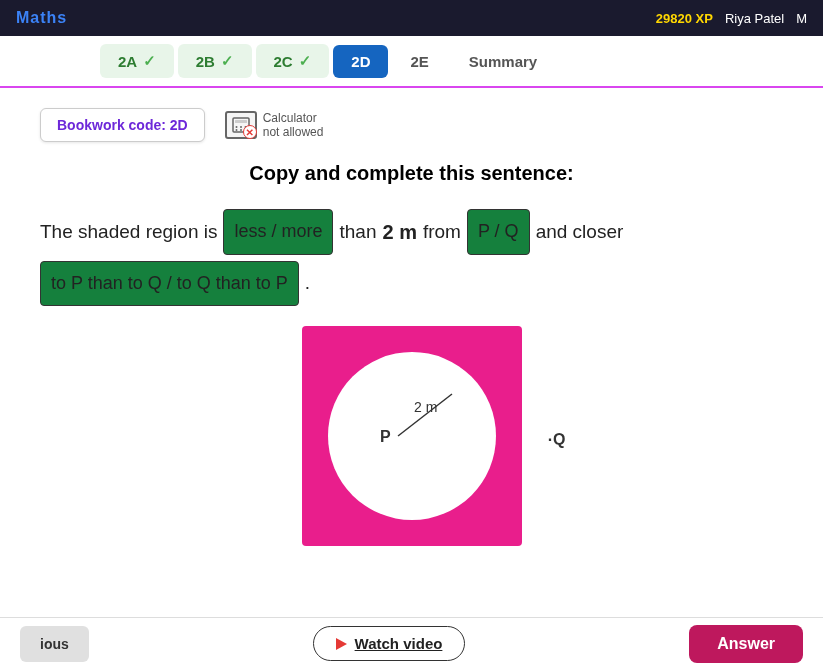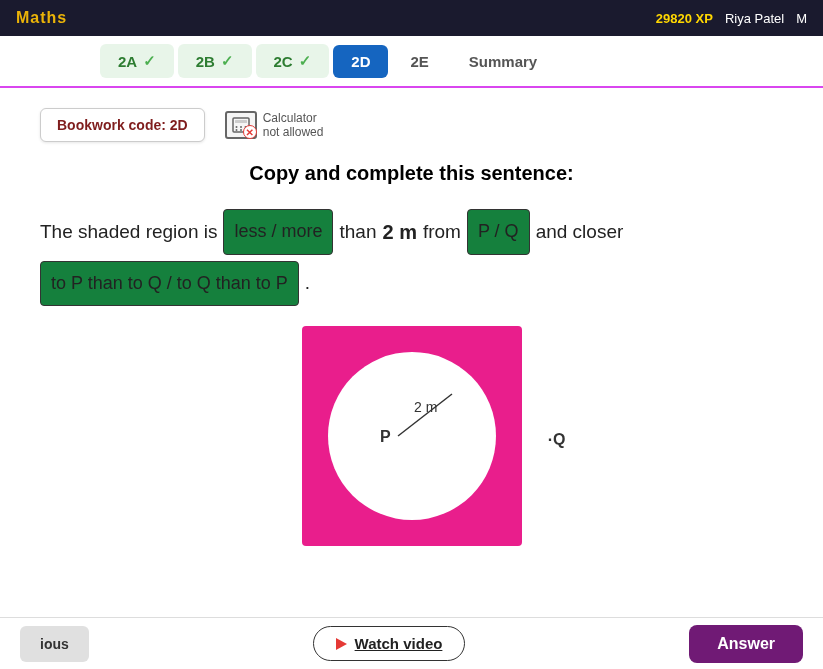--- a/index.html
+++ b/index.html
@@ -15,21 +15,21 @@
     
     .top-bar {
       display: flex;
       align-items: center;
       justify-content: space-between;
       background: #1a1a2e;
       padding: 0 16px;
       height: 36px;
     }
     .top-bar-left {
-      color: #eab308;
+      color: #3b82f6;
       font-size: 16px;
       font-weight: bold;
       letter-spacing: 1px;
     }
     .top-bar-right {
       color: white;
       font-size: 13px;
       display: flex;
       align-items: center;
       gap: 12px;
@@ -91,21 +91,21 @@
       gap: 20px;
       margin-bottom: 20px;
     }
     .bookwork-code {
       background: white;
       border: 1px solid #ccc;
       border-radius: 6px;
       padding: 8px 16px;
       font-size: 14px;
       font-weight: 600;
-      color: #7f1d1d;
+      color: #6d28d9;
       box-shadow: 0 1px 3px rgba(0,0,0,0.1);
     }
     .calculator-badge {
       display: flex;
       align-items: center;
       gap: 6px;
       font-size: 12px;
       color: #555;
     }
     .calc-icon {
@@ -253,21 +253,21 @@
     }
     .watch-icon {
       width: 0;
       height: 0;
       border-style: solid;
       border-width: 6px 0 6px 11px;
       border-color: transparent transparent transparent #e53935;
       display: inline-block;
     }
     .answer-button {
-      background: #701a75;
+      background: #be185d;
       color: white;
       border: none;
       border-radius: 8px;
       padding: 10px 28px;
       font-size: 16px;
       font-weight: 700;
       cursor: pointer;
       text-align: center;
     }
   </style>

